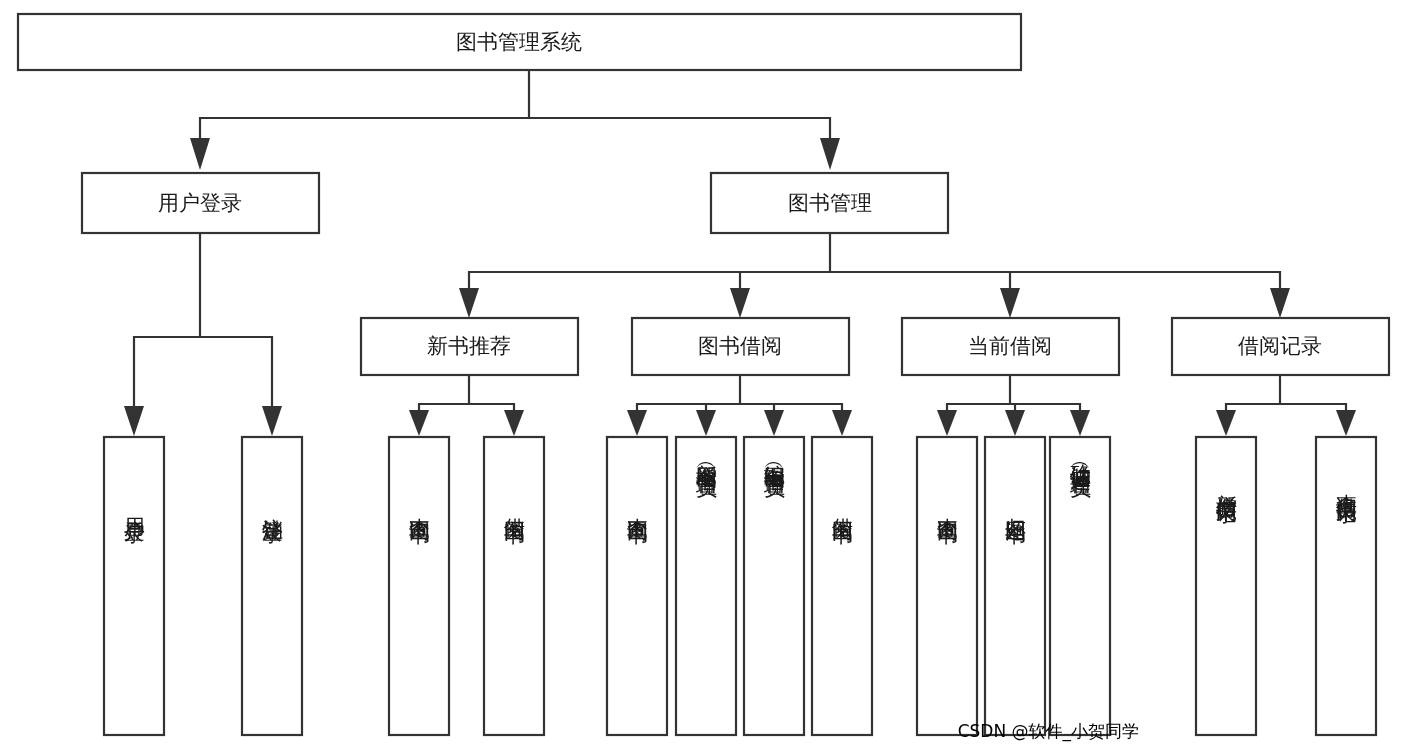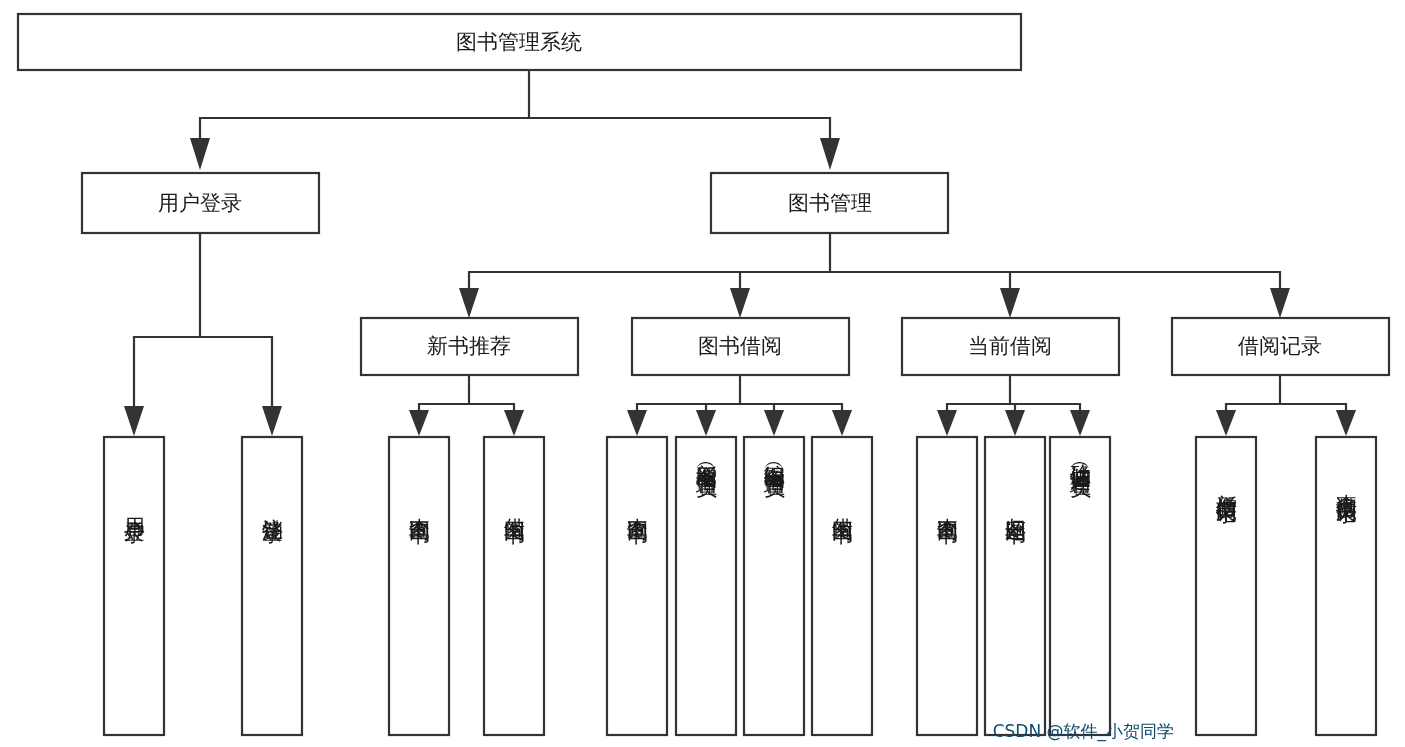--- a/index.html
+++ b/index.html
@@ -11,21 +11,20 @@
     width: 1405px;
     height: 747px;
     overflow: hidden;
     font-family: "DejaVu Sans", "Liberation Sans", sans-serif;
   }
   #diagram-root {
     position: relative;
     width: 1149px;
     height: 747px;
     background: #ffffff;
-    padding-left: 35px;
   }
   svg.diagram-canvas {
     position: absolute;
     left: 0;
     top: 0;
     width: 1405px;
     height: 747px;
     display: block;
   }
   .node-box {
@@ -67,21 +66,21 @@
     letter-spacing: 2px;
     white-space: nowrap;
     text-align: center;
   }
   .watermark {
     position: absolute;
     right: 10px;
     bottom: 4px;
     font-family: "DejaVu Sans", "Liberation Sans", sans-serif;
     font-size: 17px;
-    color: #0c4a6e;
+    color: #000000;
     white-space: nowrap;
     pointer-events: none;
   }
 </style>
 </head>
 <body>
 
 <div id="diagram-root">
 
   <svg class="diagram-canvas" viewBox="0 0 1405 747" xmlns="http://www.w3.org/2000/svg">

